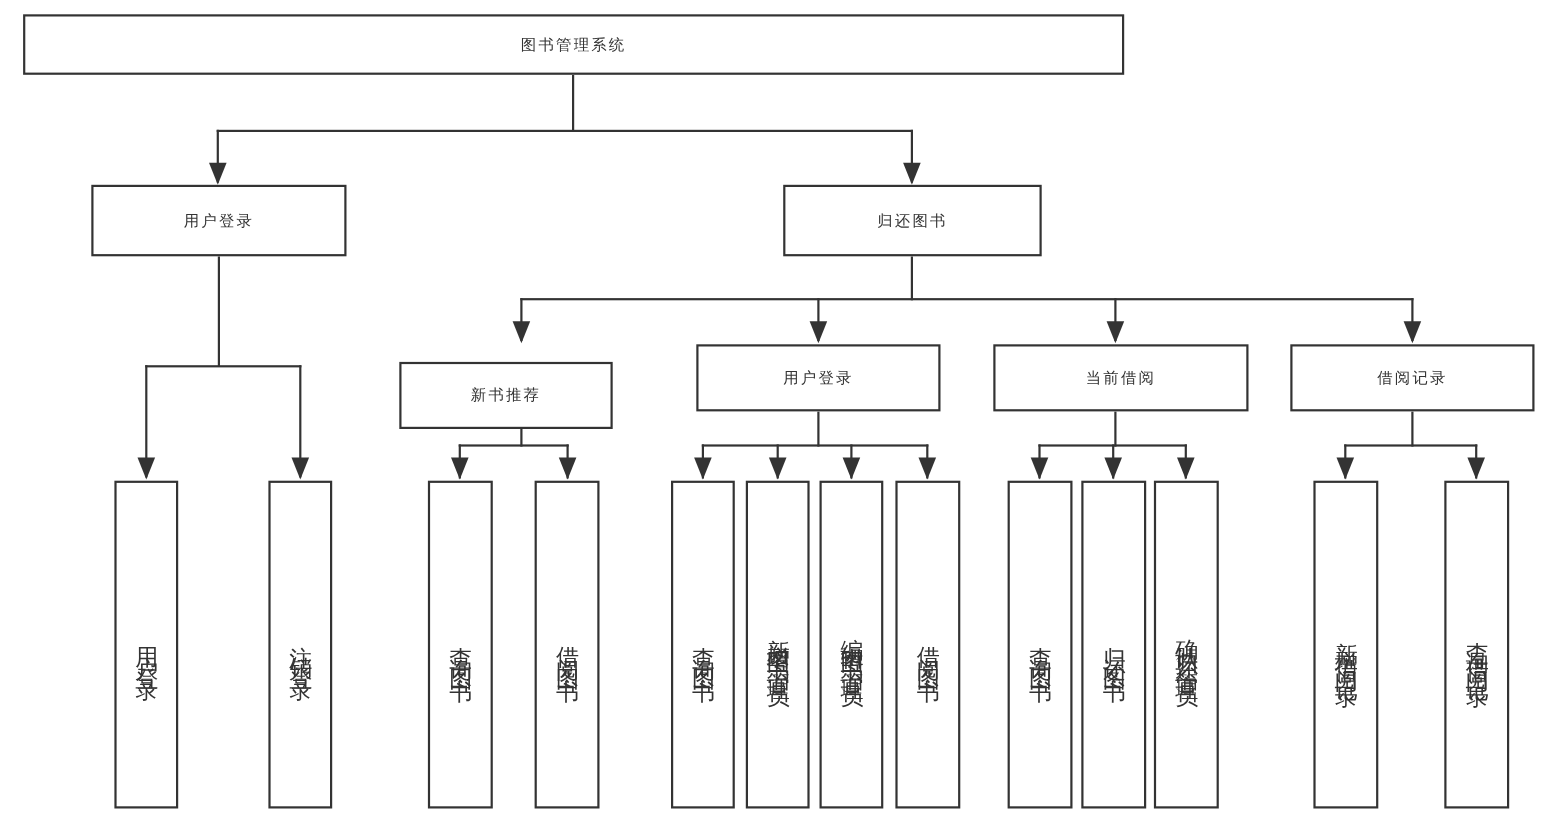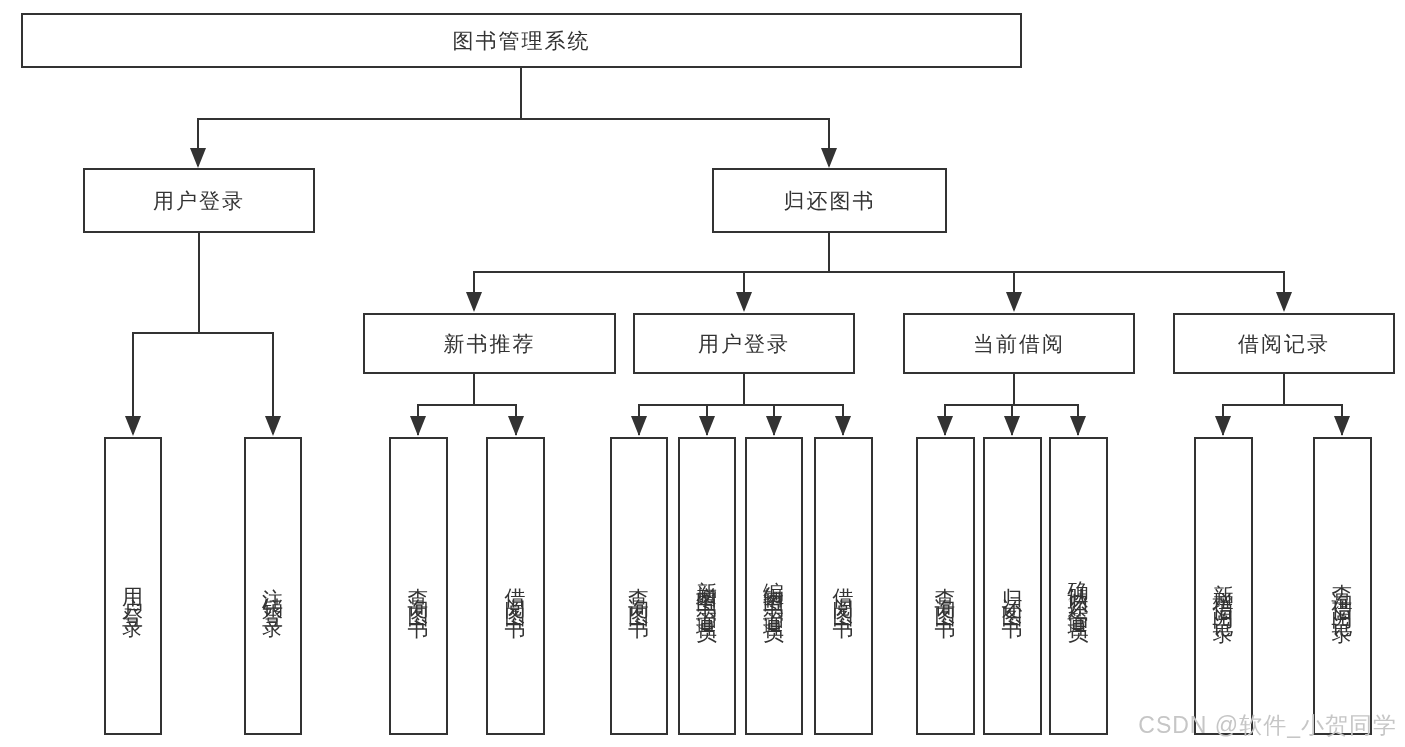--- a/index.html
+++ b/index.html
@@ -11,21 +11,21 @@
   html,body{margin:0;padding:0;background:#fff;}
   body{font-family:"Liberation Sans","DejaVu Sans",sans-serif;}
   .stage{
     position:relative;width:1405px;height:747px;background:var(--bg);
     overflow:hidden;
   }
   .box{
     position:absolute;box-sizing:border-box;
     border:2.5px solid var(--line);background:#fff;
     display:flex;align-items:center;justify-content:center;
-    color:var(--text);font-size:21px;letter-spacing:2px;
+    color:var(--text);font-size:14px;letter-spacing:2px;
     z-index:2;
   }
   .vbox{
     writing-mode:vertical-rl;text-orientation:mixed;
     letter-spacing:10px;font-size:21px;line-height:1;
     padding-top:10px;
   }
   .hl{position:absolute;height:2px;background:var(--line);z-index:1;}
   .vl{position:absolute;width:2px;background:var(--line);z-index:1;}
   .arr{
@@ -72,21 +72,21 @@
   <div class="hl" style="left:473px;top:271px;width:812px;"></div>
   <div class="vl" style="left:473px;top:271px;height:39px;"></div>
   <div class="arr" style="left:466px;top:292px;"></div>
   <div class="vl" style="left:743px;top:271px;height:39px;"></div>
   <div class="arr" style="left:736px;top:292px;"></div>
   <div class="vl" style="left:1013px;top:271px;height:39px;"></div>
   <div class="arr" style="left:1006px;top:292px;"></div>
   <div class="vl" style="left:1283px;top:271px;height:39px;"></div>
   <div class="arr" style="left:1276px;top:292px;"></div>
 
-  <div class="box" style="left:363px;top:313px;width:253px;height:61px;">
+  <div class="box" style="left:363px;top:329px;width:194px;height:61px;">
     <span>新书推荐</span>
   </div>
   <div class="box" style="left:633px;top:313px;width:222px;height:61px;">
     <span>用户登录</span>
   </div>
   <div class="box" style="left:903px;top:313px;width:232px;height:61px;">
     <span>当前借阅</span>
   </div>
   <div class="box" style="left:1173px;top:313px;width:222px;height:61px;">
     <span>借阅记录</span>
@@ -165,15 +165,14 @@
     <span>确认归还（管理员）</span>
   </div>
 
   <div class="box vbox" style="left:1194px;top:437px;width:59px;height:298px;letter-spacing:8px;">
     <span>新增借阅记录</span>
   </div>
   <div class="box vbox" style="left:1313px;top:437px;width:59px;height:298px;letter-spacing:8px;">
     <span>查询借阅记录</span>
   </div>
 
-  <div class="watermark">CSDN @软件_小贺同学</div>
 
 </div>
 
 </body></html>

